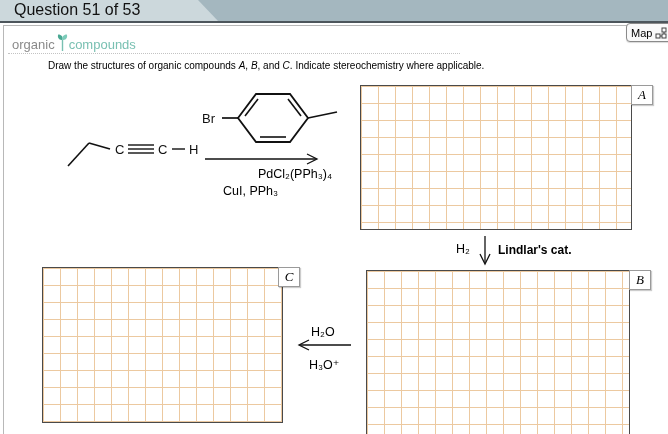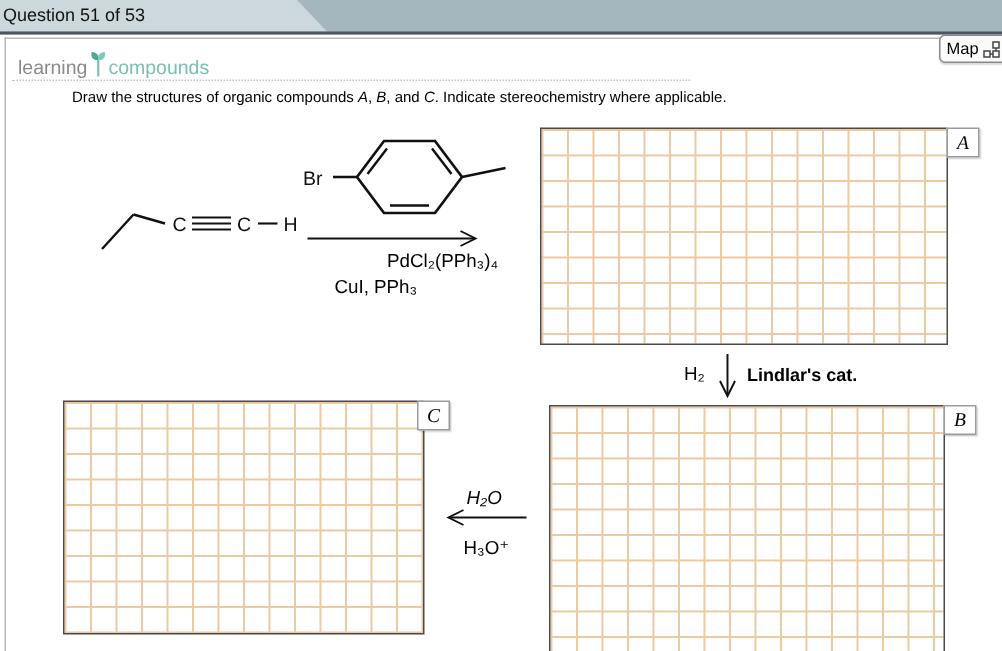--- a/index.html
+++ b/index.html
@@ -11,21 +11,21 @@
   }
   
   .header-bar {
     position:absolute; left:0; top:0; width:668px; height:21px;
     background:#a4b7bf; border-bottom:2px solid #4d565c;
   }
   .header-tab {
     position:absolute; left:0; top:0; height:21px; width:218px;
     background:#ccd8dc;
     clip-path:polygon(0 0,198px 0,218px 21px,0 21px);
-    font-size:12px; line-height:20px; padding-left:2px; box-sizing:border-box;
+    font-size:16px; line-height:20px; padding-left:14px; box-sizing:border-box;
     color:#111;
   }
   
   .panel {
     position:absolute; left:3px; top:25px; width:664px; height:408px;
     background:#fff; border:1px solid #b8b8b8; border-right:none; border-bottom:none;
   }
   
   .logo { position:absolute; left:12px; top:33px; font-size:13px; white-space:nowrap; }
   .logo .w1 { color:#8a8a8a; }
@@ -72,21 +72,21 @@
 
 <div class="header-bar">
   <div class="header-tab">
     <span>Question 51 of 53</span>
   </div>
 </div>
 
 <div class="panel"></div>
 
 <div class="logo">
-  <span class="w1">learning</span><svg width="13" height="20" viewBox="0 0 13 20">
+  <span class="w1">organic</span><svg width="13" height="20" viewBox="0 0 13 20">
       <path d="M6.5,18 L6.5,7" stroke="#79c0b2" stroke-width="1.4" fill="none"></path>
       <path d="M6.5,7 C2.5,7.5 1.2,4 2.2,1.6 C5.5,1.6 7.2,4 6.5,7 Z" fill="#4aa893"></path>
       <path d="M6.5,7 C10.5,7.5 11.8,4 10.8,1.6 C7.5,1.6 5.8,4 6.5,7 Z" fill="#7ccbb9"></path>
     </svg><span class="w2">compounds</span>
 </div>
 <div class="dotted-sep"></div>
 
 <div class="map-btn">
   <span>Map</span>
   <svg width="12" height="12" viewBox="0 0 12 12">
@@ -128,21 +128,21 @@
 <div class="rtxt" style="left:223px; top:167px;margin-left:35px;">PdCl₂(PPh₃)₄</div>
 <div class="rtxt" style="left:223px; top:184px;">CuI, PPh₃</div>
 
 <div class="rtxt" style="left:456px; top:242px;">H₂</div>
 <svg class="chem" style="left:477px; top:235px;" width="16" height="32" viewBox="0 0 16 32">
   <line x1="8" y1="1" x2="8" y2="28" stroke-width="1.3"></line>
   <polyline points="3,19 8,29 13,19" stroke-width="1.3"></polyline>
 </svg>
 <div class="rtxt" style="left:498px; top:243px; font-size:12px;font-weight:bold;">Lindlar's cat.</div>
 
-<div class="rtxt" style="left:311px; top:325px;font-style:italic;">H₂O</div>
+<div class="rtxt" style="left:311px; top:325px;">H₂O</div>
 <svg class="chem" style="left:297px; top:338px;" width="56" height="14" viewBox="0 0 56 14">
   <line x1="54" y1="7" x2="3" y2="7" stroke-width="1.3"></line>
   <polyline points="12,2 2,7 12,12" stroke-width="1.3"></polyline>
 </svg>
 <div class="rtxt" style="left:309px; top:357px;">H₃O⁺</div>
 
 <div class="gridbox" style="left:360px; top:85px; width:270px; height:143px;">
   <div class="gridlabel" style="right:-22px;">A</div>
 </div>
 

